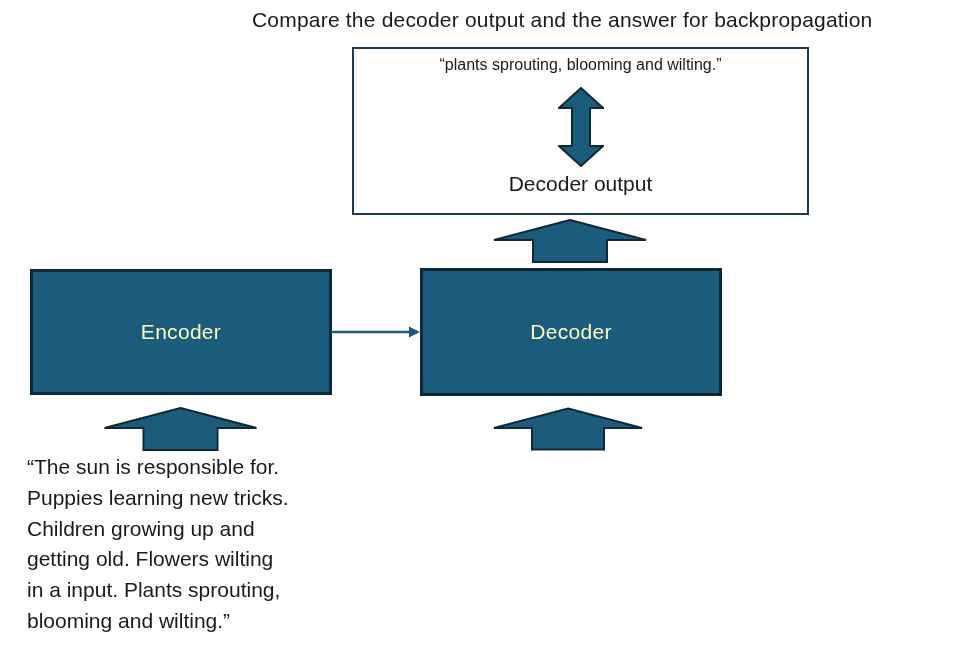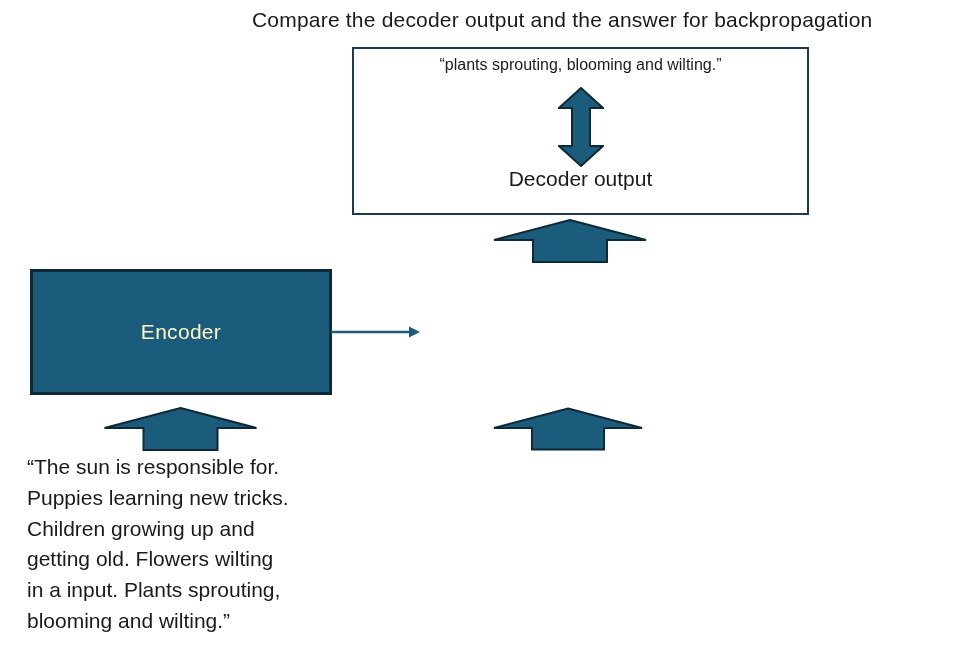--- a/index.html
+++ b/index.html
@@ -40,20 +40,21 @@
     flex-direction: column;
     align-items: center;
   }
   .answer-quote {
     margin-top: 7px;
     font-size: 16px;
     white-space: nowrap;
   }
   .double-arrow-svg { margin-top: 13px; display: block; }
   .decoder-output-label {
+    margin-top: 5px;
     font-size: 21px;
   }
 
   .shape-fill { fill: var(--accent); stroke: var(--shape-outline); stroke-width: 2; stroke-linejoin: miter; }
   .connector-line { stroke: var(--accent); stroke-width: 2.5; }
   .connector-head { fill: var(--accent); }
 
   .node-box {
     background: var(--accent);
     border: 3px solid var(--shape-outline);
@@ -107,20 +108,23 @@
 
   <div class="abs node-box encoder-box">
     <span class="node-label">Encoder</span>
   </div>
 
   <svg class="abs connector" width="90" height="18" viewBox="0 0 90 18">
     <line class="connector-line" x1="0" y1="9" x2="79" y2="9"></line>
     <polygon class="connector-head" points="78,3.5 89,9 78,14.5"></polygon>
   </svg>
 
+  <div class="abs node-box decoder-box">
+    <span class="node-label">Decoder</span>
+  </div>
 
   <svg class="abs arrow-enc" width="155" height="44" viewBox="0 0 154 44">
     <polygon class="shape-fill" points="77,1 153,21 114,21 114,43 40,43 40,21 1,21"></polygon>
   </svg>
 
   <svg class="abs arrow-dec" width="150" height="44" viewBox="0 0 154 44">
     <polygon class="shape-fill" points="77,1 153,21 114,21 114,43 40,43 40,21 1,21"></polygon>
   </svg>
 
 

